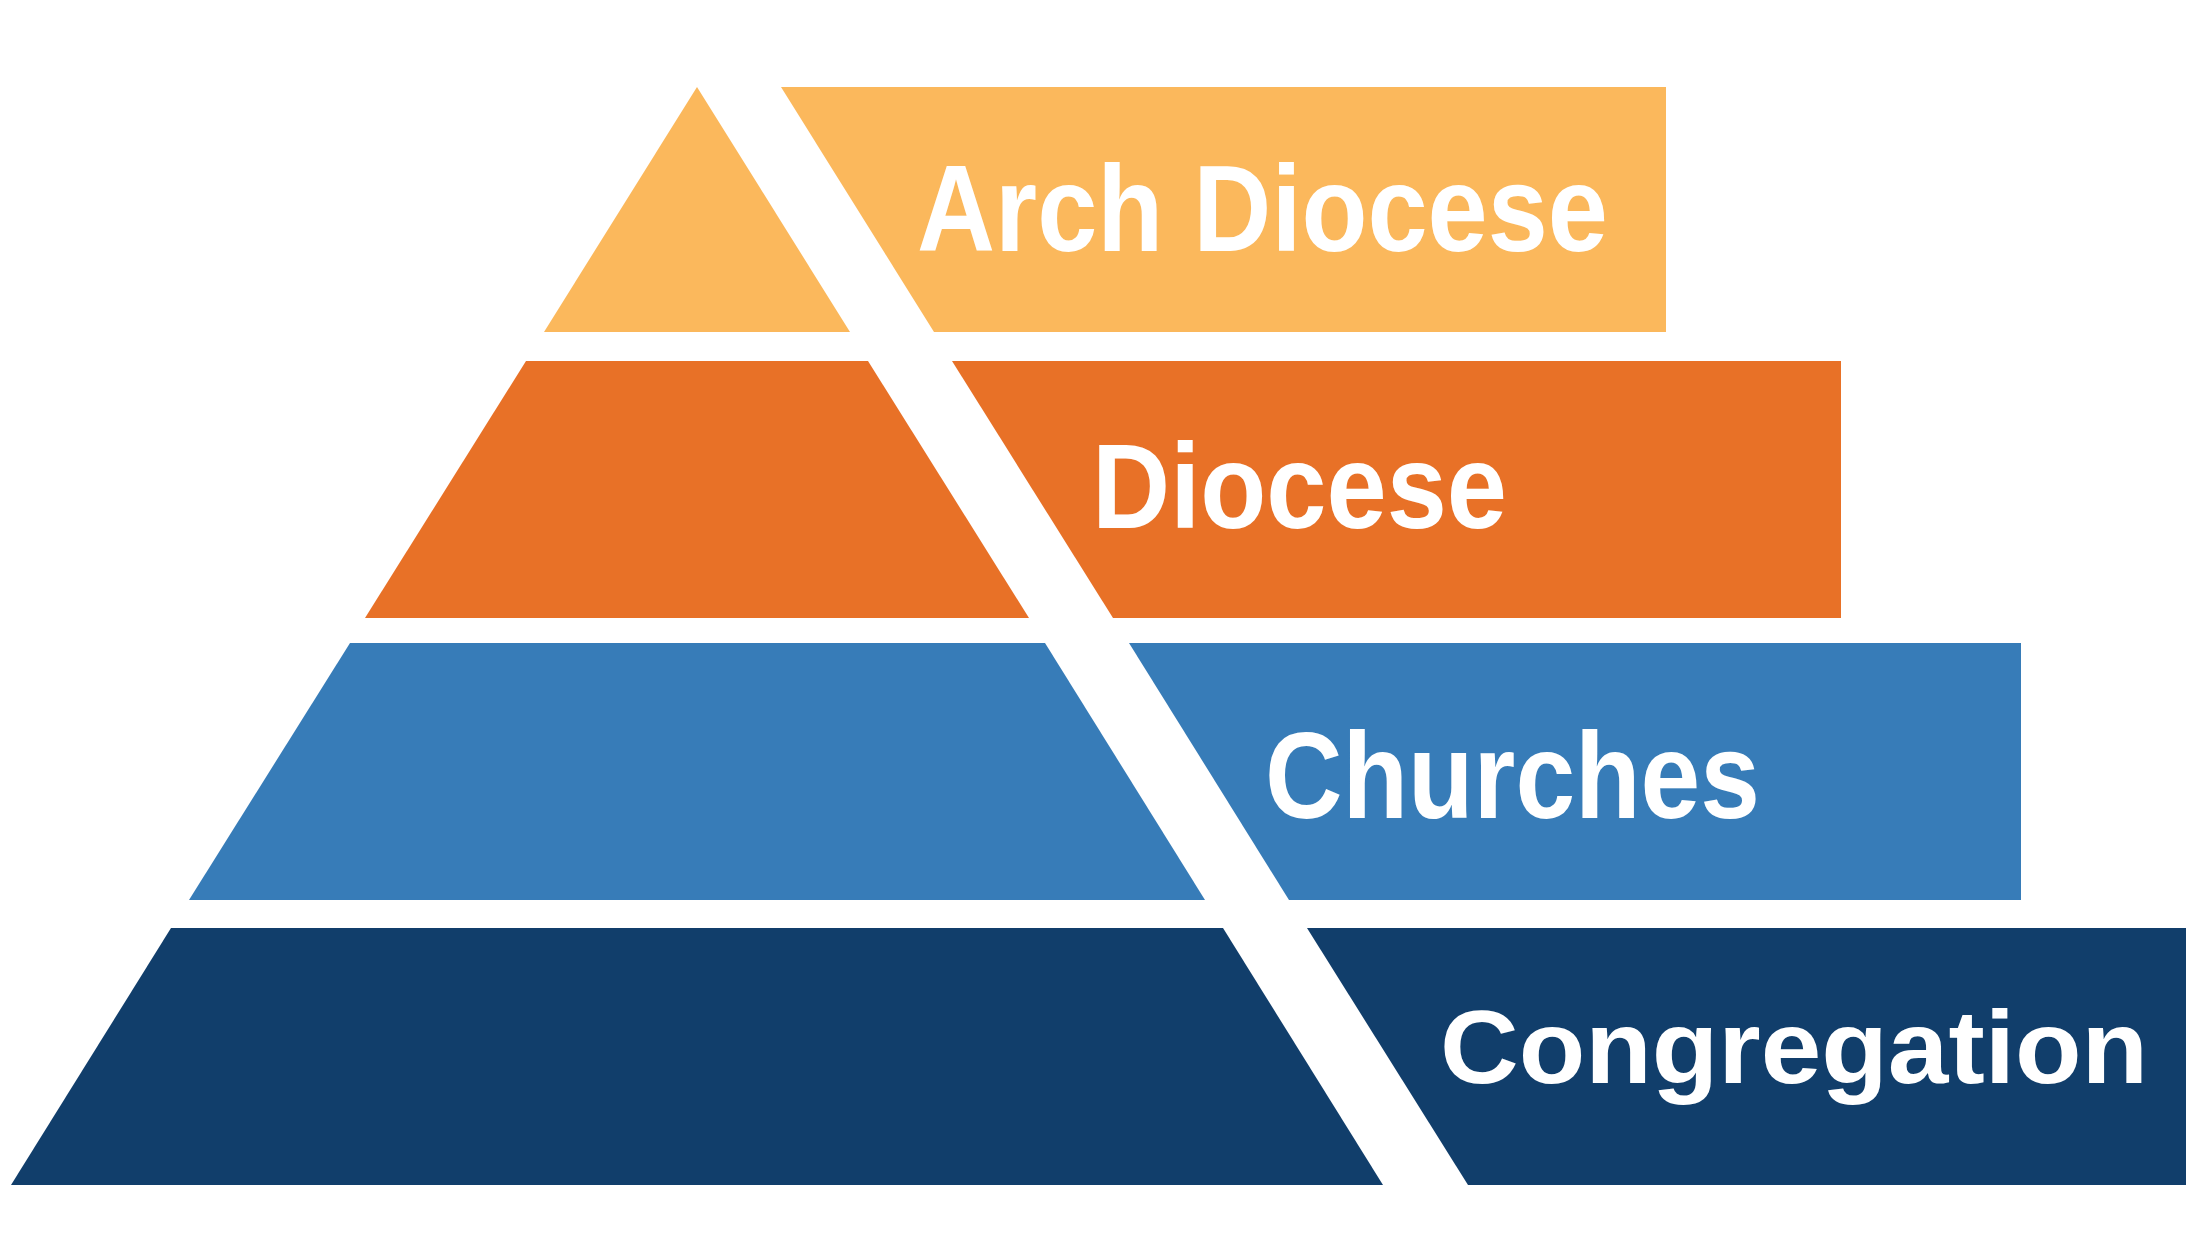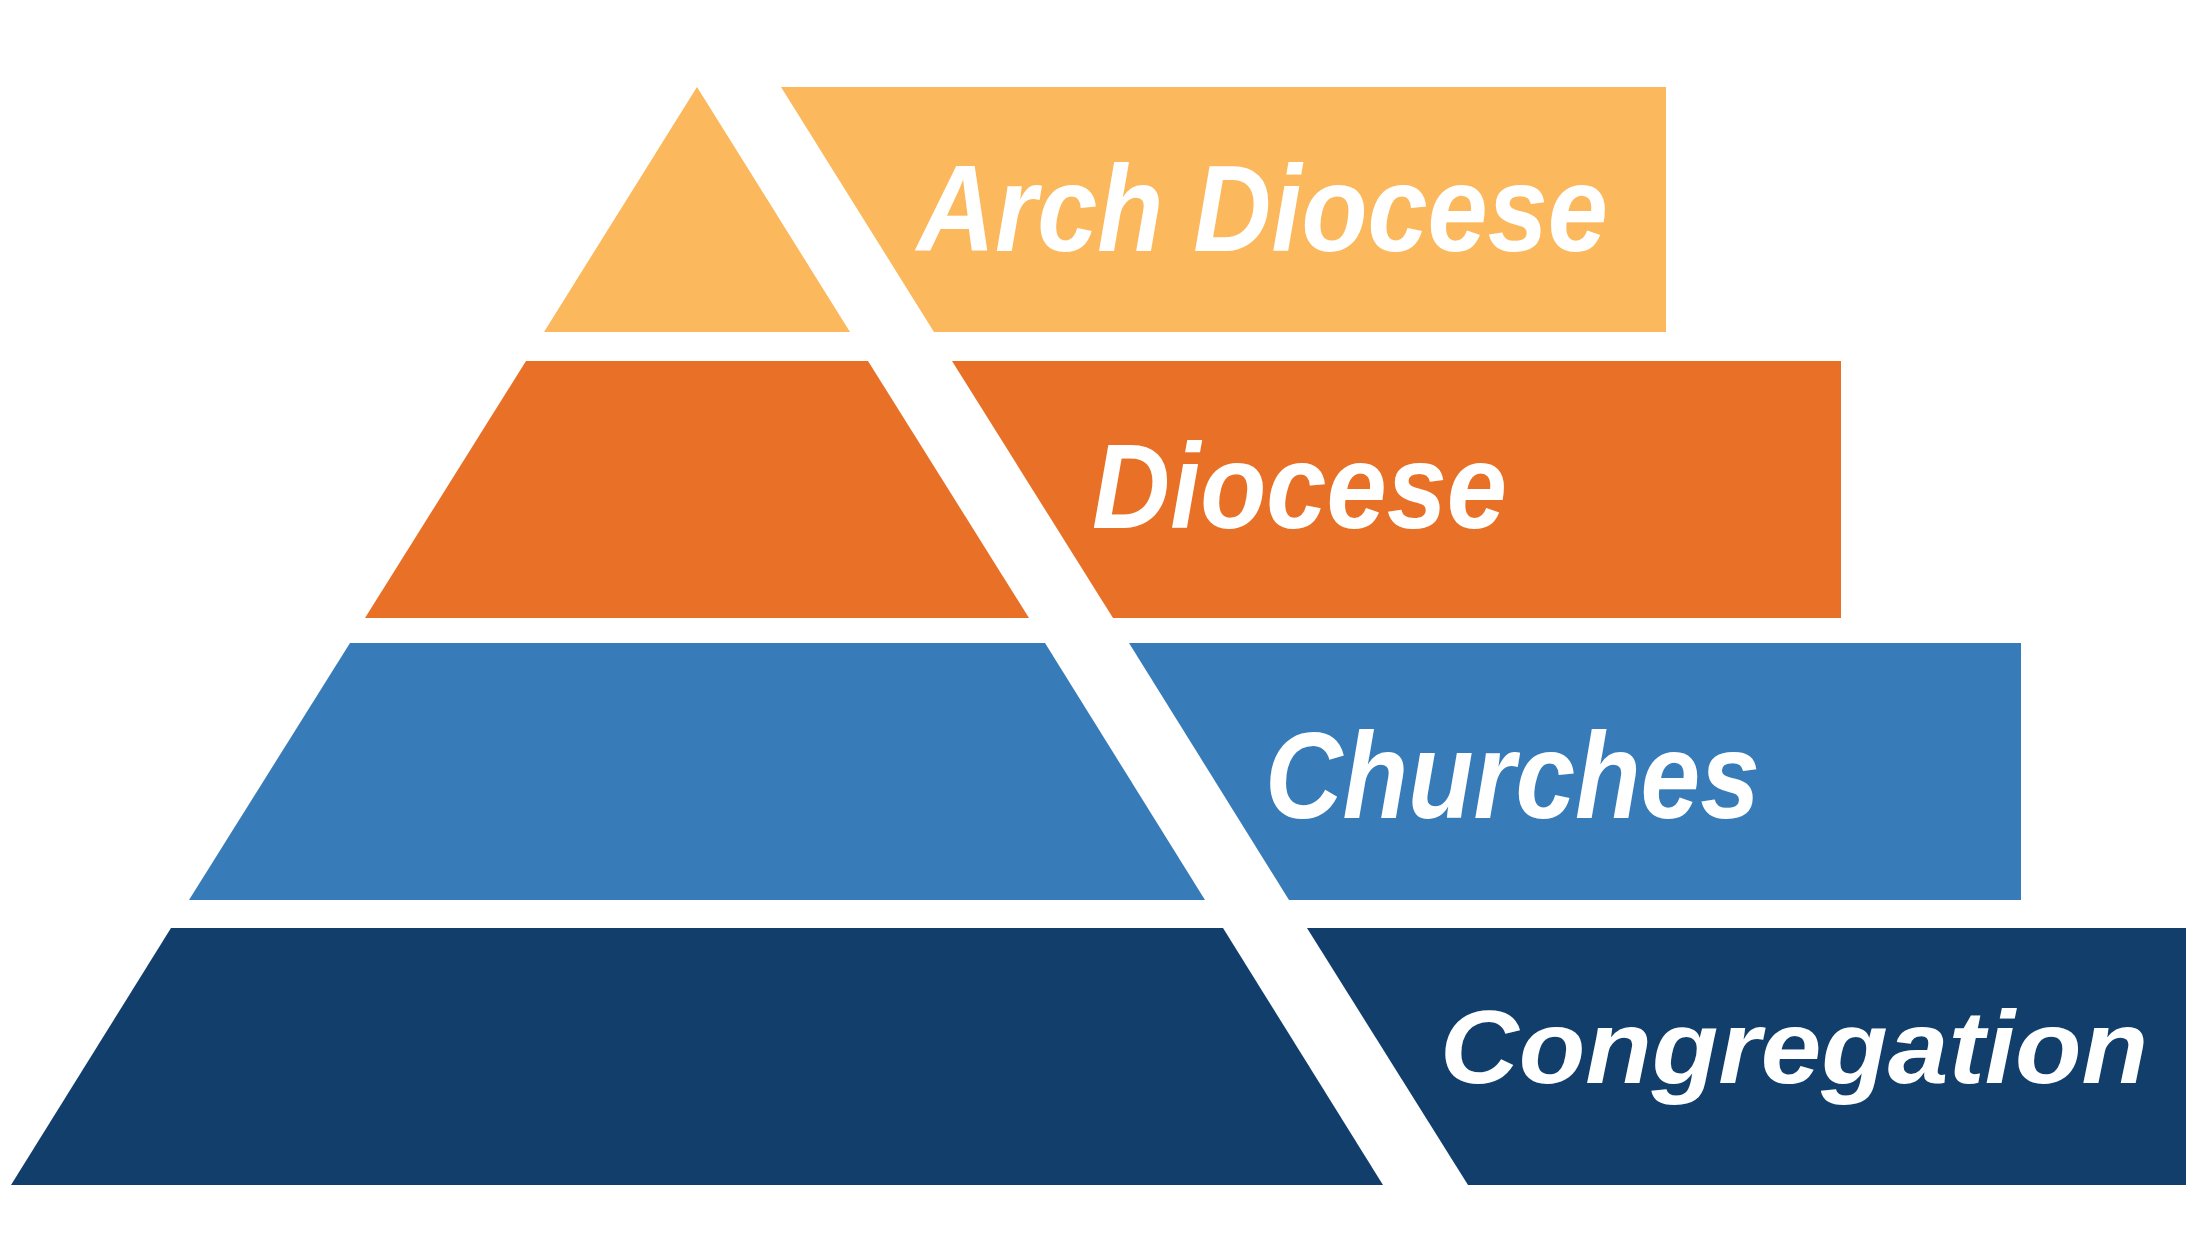--- a/index.html
+++ b/index.html
@@ -10,21 +10,20 @@
     width: 2200px;
     height: 1238px;
     background: #ffffff;
     overflow: hidden;
     font-family: "Liberation Sans", sans-serif;
   }
   .figure-wrap {
     position: relative;
     width: 1904px;
     height: 1238px;
-    font-style: italic;
   }
   svg {
     display: block;
     width: 2200px;
     height: 1238px;
   }
   .layer-label {
     font-family: "Liberation Sans", sans-serif;
     font-weight: bold;
   }

